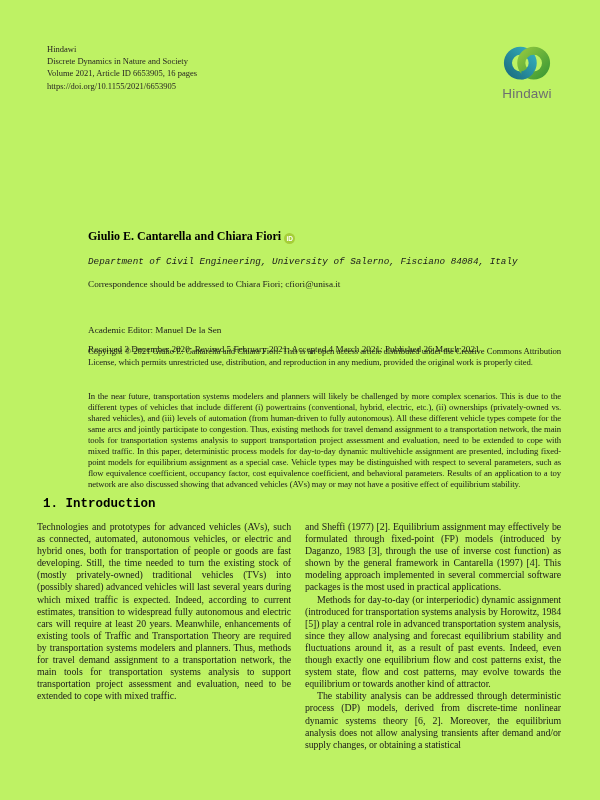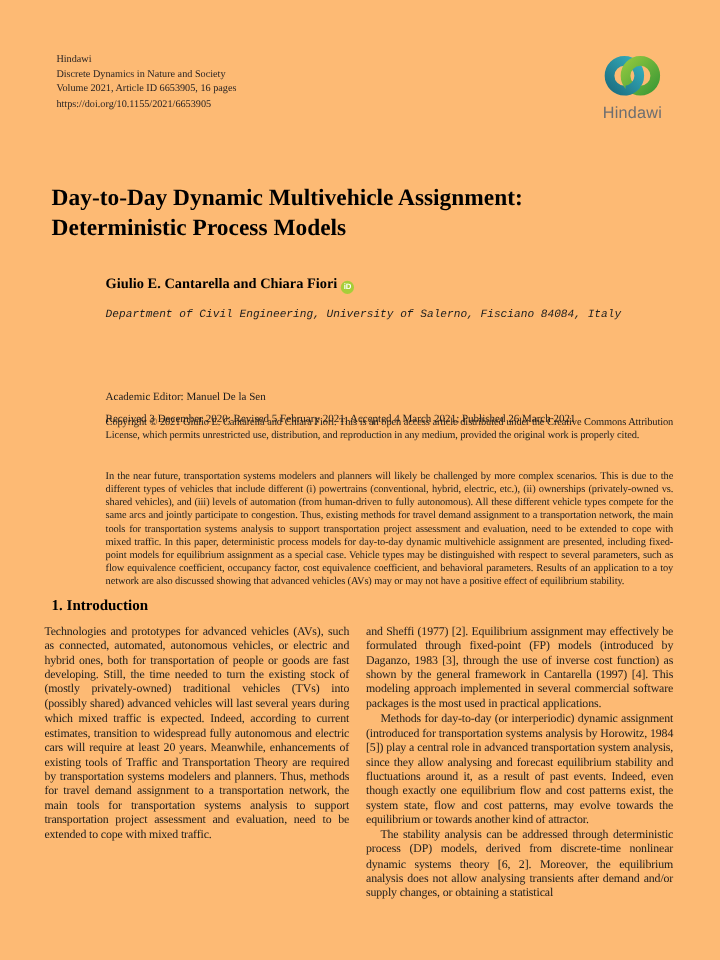--- a/index.html
+++ b/index.html
@@ -1,20 +1,20 @@
 <!DOCTYPE html>
 <html lang="en"><head>
 <meta charset="utf-8">
 <style>
   html,body{margin:0;padding:0;background:#e8e8e8;}
   .page{
     position:relative;
     width:600px;height:800px;
     margin:0 auto;
-    background:#fdba74;
+    background:#bef264;
     font-family:"Liberation Serif", serif;
     color:#1b1b1b;
     overflow:hidden;
   }
   
   .header-meta{
     position:absolute;left:47px;top:43px;
     font-size:8.5px;line-height:12.2px;color:#231f20;
     letter-spacing:0;
   }
@@ -66,21 +66,21 @@
     text-align:justify;color:#1b1b1b;
   }
   .abstract{
     position:absolute;left:88px;top:391px;width:473px;
     font-size:8.7px;line-height:11px;letter-spacing:-0.1px;
     text-align:justify;color:#1b1b1b;
   }
   
   .section-heading{
     position:absolute;left:43px;top:497px;
-    font-weight:bold;font-size:12.5px;color:#000;
+    font-weight:bold;font-size:12.5px;color:#000;font-family:Liberation Mono, monospace;
   }
   .col{
     position:absolute;top:521px;width:254px;
     font-size:9.9px;line-height:12.1px;letter-spacing:-0.1px;
     text-align:justify;color:#1b1b1b;
   }
   .col-left{left:37px;}
   .col-right{left:305px;width:256px;}
   .col p{margin:0;}
   .col p.indent{text-indent:12px;}
@@ -113,28 +113,28 @@
           </clipPath>
       </defs>
       <circle cx="23" cy="19" r="13" fill="none" stroke="url(#tg)" stroke-width="8.5"></circle>
       <circle cx="37" cy="19" r="13" fill="none" stroke="url(#gg)" stroke-width="8.5"></circle>
       <circle cx="23" cy="19" r="13" fill="none" stroke="url(#tg)" stroke-width="8.5" clip-path="url(#clipBottom)"></circle>
     </svg>
     <div class="logo-wordmark">Hindawi</div>
   </div>
 
 
-  <h1 class="article-title" style="margin:0;">Day-to-Day Dynamic Multivehicle Assignment: Deterministic Process Models</h1>
 
   <div class="authors">
     <span>Giulio E. Cantarella and Chiara Fiori</span><span class="orcid" style="background:#a6ce39;">iD</span>
   </div>
 
   <div class="affiliation">Department of Civil Engineering, University of Salerno, Fisciano 84084, Italy</div>
 
+  <div class="meta-line correspondence">Correspondence should be addressed to Chiara Fiori; cfiori@unisa.it</div>
   <div class="meta-line history">Received 3 December 2020; Revised 5 February 2021; Accepted 4 March 2021; Published 26 March 2021</div>
   <div class="meta-line editor">Academic Editor: Manuel De la Sen</div>
 
   <div class="copyright">Copyright © 2021 Giulio E. Cantarella and Chiara Fiori. This is an open access article distributed under the Creative Commons Attribution License, which permits unrestricted use, distribution, and reproduction in any medium, provided the original work is properly cited.</div>
 
   <div class="abstract">In the near future, transportation systems modelers and planners will likely be challenged by more complex scenarios. This is due to the different types of vehicles that include different (i) powertrains (conventional, hybrid, electric, etc.), (ii) ownerships (privately-owned vs. shared vehicles), and (iii) levels of automation (from human-driven to fully autonomous). All these different vehicle types compete for the same arcs and jointly participate to congestion. Thus, existing methods for travel demand assignment to a transportation network, the main tools for transportation systems analysis to support transportation project assessment and evaluation, need to be extended to cope with mixed traffic. In this paper, deterministic process models for day-to-day dynamic multivehicle assignment are presented, including fixed-point models for equilibrium assignment as a special case. Vehicle types may be distinguished with respect to several parameters, such as flow equivalence coefficient, occupancy factor, cost equivalence coefficient, and behavioral parameters. Results of an application to a toy network are also discussed showing that advanced vehicles (AVs) may or may not have a positive effect of equilibrium stability.</div>
 
   <div class="section-heading">1. Introduction</div>
 
   <div class="col col-left">

